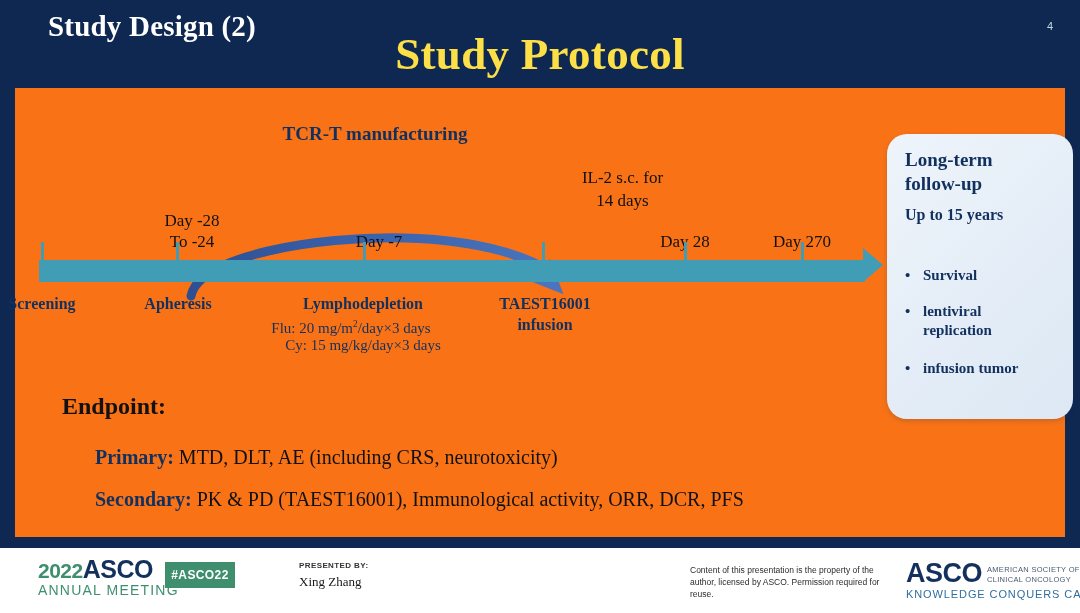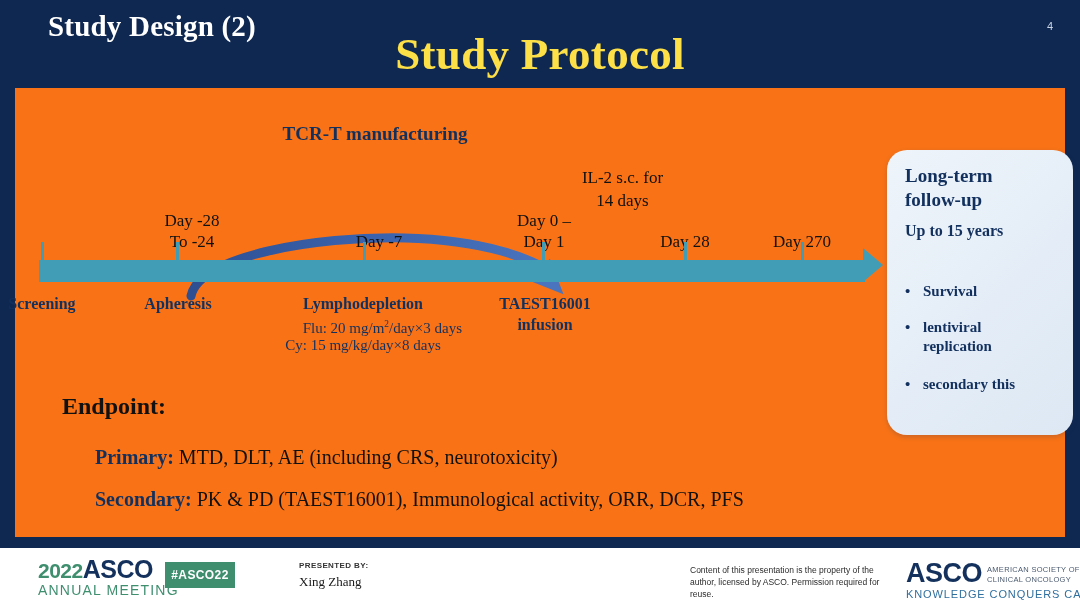--- a/index.html
+++ b/index.html
@@ -129,21 +129,21 @@
     width: 155px;
     text-align: center;
     color: #111111;
     font-size: 17px;
     line-height: 23px;
   }
 
   
   #followup-card {
     position: absolute;
-    left: 872px; top: 62px;
+    left: 872px; top: 46px;
     width: 186px; height: 285px;
     background: linear-gradient(135deg, #eef4fa 0%, #e4edf7 55%, #dde8f4 100%);
     border-radius: 20px;
     box-shadow: 0 2px 5px rgba(30,50,90,0.22);
   }
   #followup-title {
     position: absolute;
     left: 18px; top: 14px;
     width: 150px;
     color: #12305e;
@@ -332,44 +332,40 @@
     <div id="il2-label">
       <span>IL-2 s.c. for</span><br>
       <span>14 days</span>
     </div>
 
     <div class="day-label" style="left:115px; top:122px; width:124px;">
       <span>Day -28</span><br>
       <span>To -24</span>
     </div>
     <div class="day-label" style="left:302px; top:143px; width:124px;">Day -7</div>
-    <div class="day-label" style="left:467px; top:122px; width:124px;">
-      <span>Day 0 –</span><br>
-      <span>Day 1</span>
-    </div>
     <div class="day-label" style="left:608px; top:143px; width:124px;">Day 28</div>
     <div class="day-label" style="left:725px; top:143px; width:124px;">Day 270</div>
 
     <div class="tick" style="left:26px;"></div>
     <div class="tick" style="left:161px;"></div>
     <div class="tick" style="left:348px;"></div>
     <div class="tick" style="left:527px;"></div>
     <div class="tick" style="left:669px;"></div>
     <div class="tick" style="left:786px;"></div>
 
     <div id="timeline-bar"></div>
     <div id="timeline-arrowhead"></div>
 
     <div class="stage-label" style="left:-35px; top:205px; width:124px;">Screening</div>
     <div class="stage-label" style="left:101px; top:205px; width:124px;">Apheresis</div>
     <div class="stage-label" style="left:248px; top:205px; width:200px;">Lymphodepletion</div>
-    <div class="stage-detail" style="left:247px; top:226px; width:200px;text-align:right;">
+    <div class="stage-detail" style="left:236px; top:226px; width:200px;">
       <span>Flu: 20 mg/m</span><span class="sup">2</span><span>/day×3 days</span>
     </div>
-    <div class="stage-detail" style="left:248px; top:247px; width:200px;">Cy: 15 mg/kg/day×8 days</div>
+    <div class="stage-detail" style="left:248px; top:247px; width:200px;">Cy: 15 mg/kg/day×3 days</div>
     <div class="stage-label" style="left:465px; top:205px; width:130px;">
       <span>TAEST16001</span><br>
       <span>infusion</span>
     </div>
 
     <div id="followup-card">
       <div id="followup-title">
         <span>Long-term</span><br>
         <span>follow-up</span>
       </div>
@@ -377,21 +373,21 @@
       <div class="followup-bullet" style="top:132px; width:155px;">
         <span class="dot">•</span>
         <span class="btext">Survival</span>
       </div>
       <div class="followup-bullet" style="top:168px; width:120px;">
         <span class="dot">•</span>
         <span class="btext">lentiviral replication</span>
       </div>
       <div class="followup-bullet" style="top:225px; width:160px;">
         <span class="dot">•</span>
-        <span class="btext">secondary this</span>
+        <span class="btext">infusion tumor</span>
       </div>
     </div>
 
     <div id="endpoint-heading">Endpoint:</div>
     <div class="endpoint-row" style="top:358px;">
       <span class="ep-label">Primary:</span>
       <span class="ep-text">MTD, DLT, AE (including CRS, neurotoxicity)</span>
     </div>
     <div class="endpoint-row" style="top:400px;">
       <span class="ep-label">Secondary:</span>

